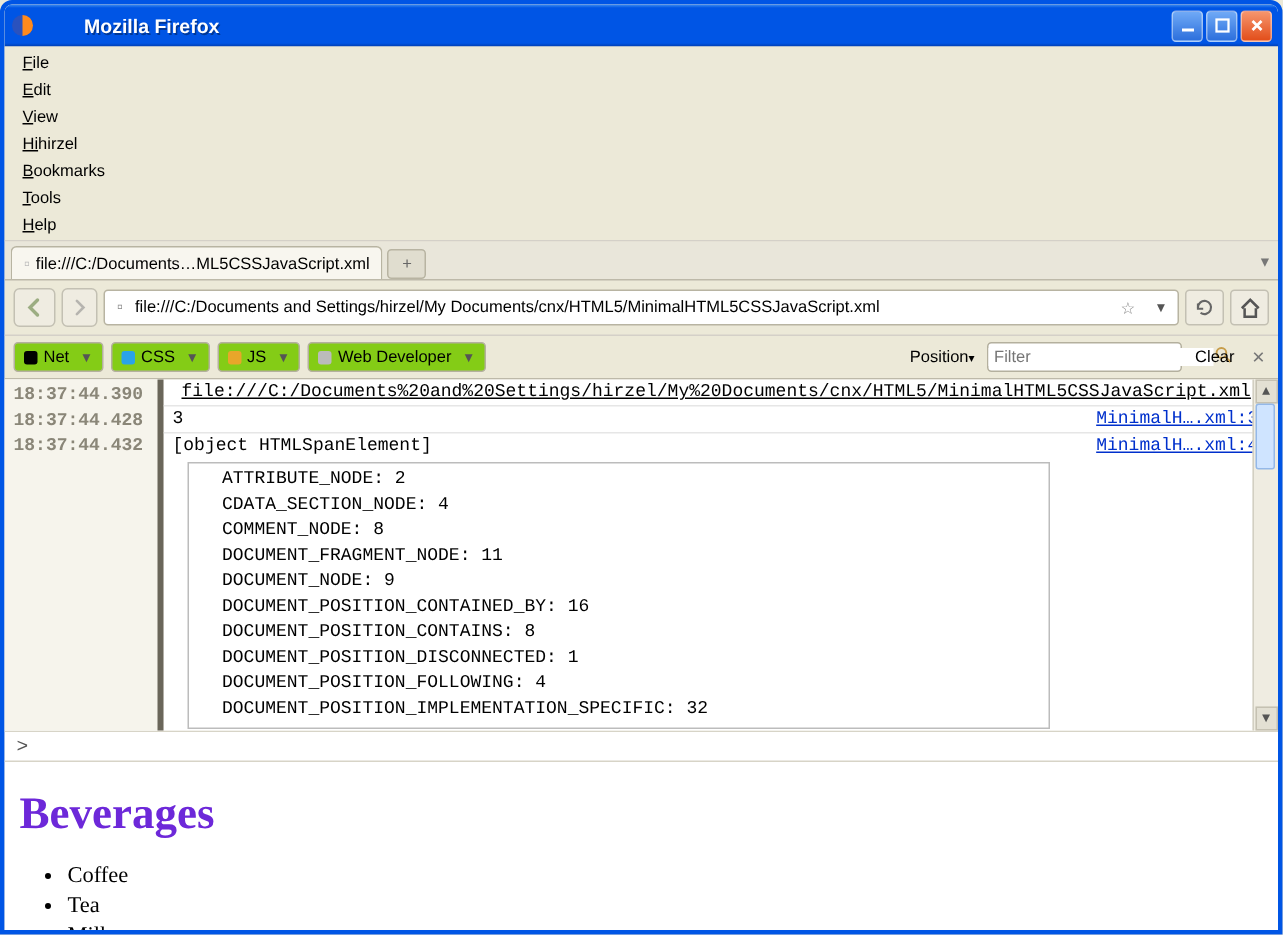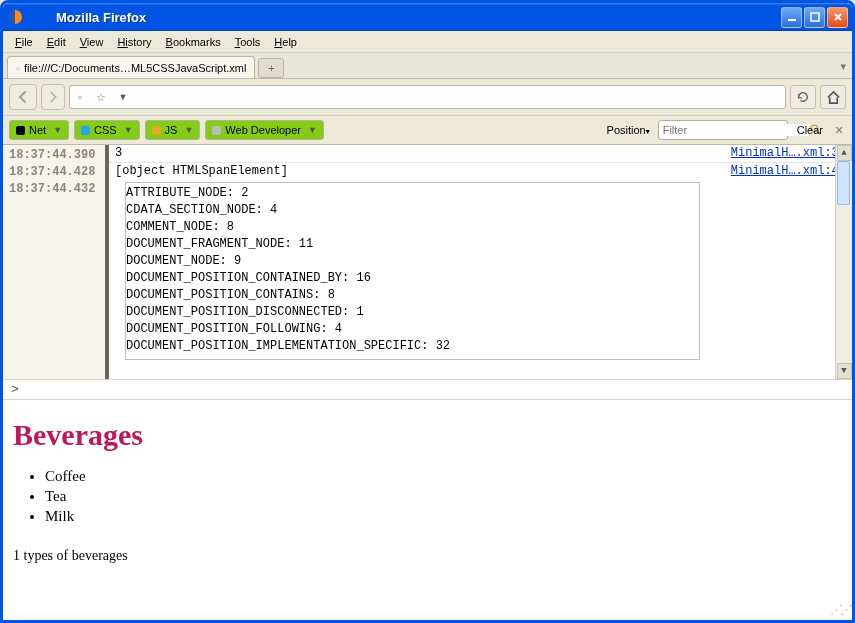--- a/index.html
+++ b/index.html
@@ -36,20 +36,21 @@
   border: 1px solid rgba(255,255,255,.45);
 }
 .winbtn.min, .winbtn.max { background: linear-gradient(#6fa9f6,#2c6fdc); }
 .winbtn.close { background: linear-gradient(#f6956c,#e24d1a); }
 .menubar {
   background: #ece9d8;
   display: flex;
   gap: 2px;
   padding: 3px 6px 2px;
   border-bottom: 1px solid #d4d0c8;
+  flex-direction: column;
 }
 .menubar .item { padding: 2px 6px; cursor: default; }
 .menubar .item .uline { text-decoration: underline; }
 .tabstrip {
   background: #e9e6da;
   display: flex;
   align-items: flex-end;
   padding: 4px 4px 0;
   border-bottom: 1px solid #bdb9a9;
   height: 26px;
@@ -137,21 +138,21 @@
 .console .timecol div { padding: 0 6px; line-height: 17px; white-space: nowrap; font-weight: bold; }
 .console .main { flex: 1; overflow: hidden; position: relative; }
 .console .line {
   display: flex; justify-content: space-between; padding: 0 6px;
   border-bottom: 1px solid #e6e6e6; line-height: 17px;
 }
 .console .line .left { white-space: pre; }
 .console .line .right { color: #0030cc; text-decoration: underline; white-space: nowrap; }
 .console .line.url .left { text-decoration: underline; padding-left: 6px; }
 .console .objbox {
-  margin: 2px 6px 0 16px; border: 1px solid #bcbcbc; padding: 2px 0 4px;
+  margin: 2px 6px 0 16px; border: 1px solid #bcbcbc; padding: 2px 22px 4px;
   white-space: pre; line-height: 17px; width: 575px;
 }
 .console .scroll {
   position: absolute; right: 0; top: 0; width: 17px; height: 100%;
   background: #efece1; border-left: 1px solid #d2cfc2;
   display: flex; flex-direction: column; align-items: center;
 }
 .console .scroll .arrow {
   width: 15px; height: 16px; background: #e3e0d3; border: 1px solid #c5c1b2;
   display: flex; align-items: center; justify-content: center; font-size: 9px; color: #555;
@@ -162,21 +163,21 @@
   background: #cfe4ff; border: 1px solid #94b8e8; border-radius: 2px;
 }
 .cmdrow {
   background: #fff; border-top: 1px solid #d7d4c7; border-bottom: 1px solid #d7d4c7;
   padding: 2px 8px; font-family: "Courier New", monospace; font-size: 13px; color: #555;
 }
 .pagepane {
   background: #fff; padding: 18px 10px 8px; font-family: Georgia, "Times New Roman", serif;
   height: 220px; position: relative;
 }
-.pagepane h1 { color: #be185d; font-size: 30px; font-weight: bold; margin-bottom: 14px; }
+.pagepane h1 { color: #6d28d9; font-size: 30px; font-weight: bold; margin-bottom: 14px; }
 .pagepane ul { list-style: disc; margin-left: 32px; font-size: 15px; line-height: 20px; }
 .pagepane .summary { font-size: 14px; margin-top: 22px; }
 .resizegrip {
   position: absolute; right: 2px; bottom: 2px; color: #bbb;
   font-size: 13px; letter-spacing: -3px;
 }
 </style>
 </head>
 <body>
 
@@ -202,21 +203,21 @@
           <path d="M2 2 L8 8 M8 2 L2 8" stroke="#fff" stroke-width="1.8"></path>
         </svg>
     </div>
   </div>
 </div>
 
 <div class="menubar">
   <span class="item"><span class="uline">F</span><span>ile</span></span>
   <span class="item"><span class="uline">E</span><span>dit</span></span>
   <span class="item"><span class="uline">V</span><span>iew</span></span>
-  <span class="item"><span class="uline">Hi</span><span>story</span></span>
+  <span class="item"><span class="uline">Hi</span><span>hirzel</span></span>
   <span class="item"><span class="uline">B</span><span>ookmarks</span></span>
   <span class="item"><span class="uline">T</span><span>ools</span></span>
   <span class="item"><span class="uline">H</span><span>elp</span></span>
 </div>
 
 <div class="tabstrip">
   <div class="tab">
     <span style="color:#bbb">▫</span>
     <span>file:///C:/Documents…ML5CSSJavaScript.xml</span>
   </div>
@@ -230,20 +231,21 @@
         <path d="M10 3 L5 8 L10 13" fill="none" stroke="#5a7a35" stroke-width="2.3" stroke-linecap="round"></path>
       </svg>
   </div>
   <div class="navbtn" style="width:24px">
     <svg width="14" height="14" viewBox="0 0 16 16">
         <path d="M6 3 L11 8 L6 13" fill="none" stroke="#888" stroke-width="2" stroke-linecap="round"></path>
       </svg>
   </div>
   <div class="urlbar">
     <span class="page-icon">▫</span>
+    <input value="file:///C:/Documents and Settings/hirzel/My Documents/cnx/HTML5/MinimalHTML5CSSJavaScript.xml" style="">
     <span class="star">☆</span>
     <span class="drop" style="font-size:9px;color:#555">▼</span>
   </div>
   <div class="reloadbtn">
     <svg width="14" height="14" viewBox="0 0 16 16">
         <path d="M3 8 A5 5 0 1 1 5 12" fill="none" stroke="#666" stroke-width="1.6"></path>
         <path d="M3 5 L3 9 L7 9" fill="none" stroke="#666" stroke-width="1.6"></path>
       </svg>
   </div>
   <div class="homebtn">
@@ -289,20 +291,23 @@
   <span class="xbtn">✕</span>
 </div>
 
 <div class="console">
   <div class="timecol">
     <div>18:37:44.390</div>
     <div>18:37:44.428</div>
     <div>18:37:44.432</div>
   </div>
   <div class="main">
+    <div class="line url">
+      <span class="left">file:///C:/Documents%20and%20Settings/hirzel/My%20Documents/cnx/HTML5/MinimalHTML5CSSJavaScript.xml</span>
+    </div>
     <div class="line">
       <span class="left">3</span>
       <span class="right">MinimalH….xml:39</span>
     </div>
     <div class="line" style="border-bottom:none">
       <span class="left">[object HTMLSpanElement]</span>
       <span class="right">MinimalH….xml:41</span>
     </div>
     <div class="objbox" id="objbox">ATTRIBUTE_NODE: 2
 CDATA_SECTION_NODE: 4

